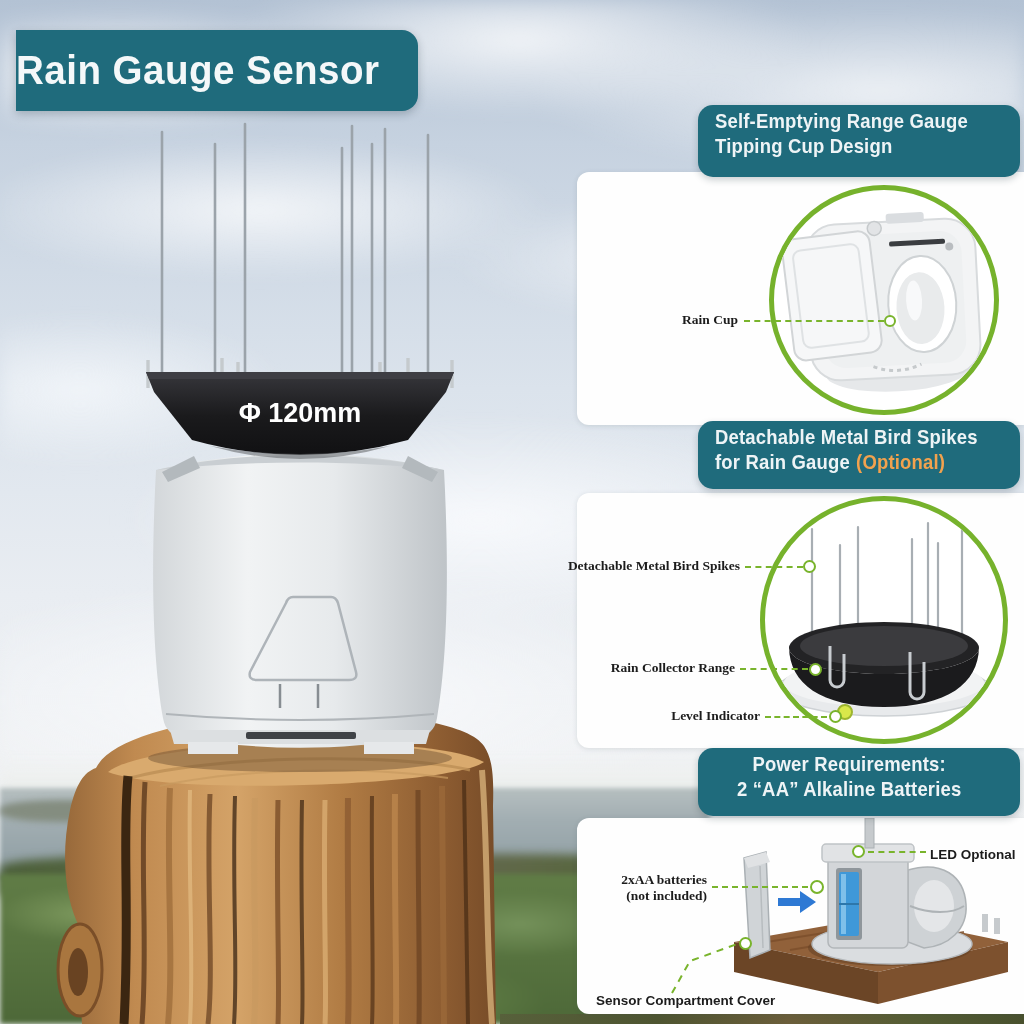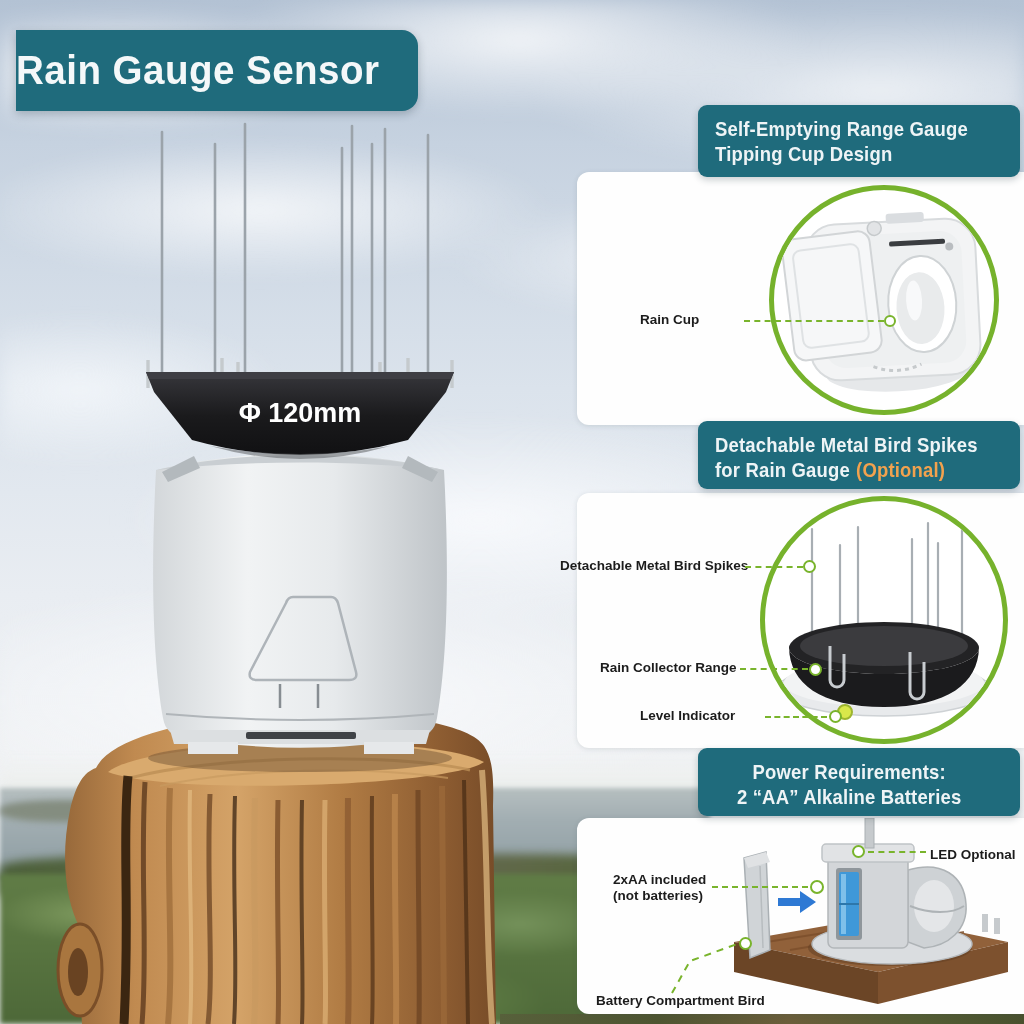--- a/index.html
+++ b/index.html
@@ -39,31 +39,31 @@
       radial-gradient(ellipse 170px 60px at 180px 120px, #5c7a43, transparent 70%),
       radial-gradient(ellipse 180px 60px at 420px 130px, #668549, transparent 70%),
       linear-gradient(180deg,#607c46 0%,#587440 50%,#4d6838 100%);}
   .bottom-strip{position:absolute;left:500px;top:1014px;width:524px;height:10px;z-index:4;
     background:linear-gradient(90deg,#57603b,#4e5531 30%,#6b5e3a 55%,#545d34 80%,#49512e);}
   
   .banner{position:absolute;left:0;top:30px;width:402px;height:81px;z-index:30;
     background:#1f6b7c;border-radius:0 16px 16px 0;box-shadow:0 3px 8px rgba(20,40,50,.25);
     color:#f4f8f9;font-weight:bold;font-size:41px;line-height:80px;margin-left:16px;}
   .banner-text{display:inline-block;transform:scaleX(.94);transform-origin:0 50%;white-space:nowrap;letter-spacing:.5px;}
-  .hdr{position:absolute;left:698px;width:322px;z-index:30;background:#1f6b7c;border-radius:9px;
-    color:#eef4f6;font-weight:bold;font-size:21px;line-height:25px;padding:11px 0 0 17px;
+  .hdr{position:absolute;left:698px;width:322px;z-index:30;background:#1f6b7c;border-radius:15px;
+    color:#eef4f6;font-weight:bold;font-size:21px;line-height:25px;padding:3px 0 0 17px;
     box-shadow:0 3px 7px rgba(20,40,50,.22);}
   .hdr-line{display:block;transform:scaleX(.88);transform-origin:0 50%;white-space:nowrap;letter-spacing:.2px;}
   .opt{color:#f2a24e;margin-left:7px;}
   .panel{position:absolute;left:577px;width:447px;z-index:20;background:#fefefe;
     border-radius:12px 0 0 12px;box-shadow:0 1px 5px rgba(60,80,90,.15);}
   .circle-badge{position:absolute;z-index:25;border:5px solid #76b22c;border-radius:50%;background:#fff;overflow:hidden;}
   
   .co-label{position:absolute;z-index:40;font-size:13.5px;font-weight:bold;color:#1c1c1c;line-height:16px;white-space:nowrap;}
-  .ra{}
+  .ra{text-align:right;font-family:Liberation Serif, serif;}
   .dash{position:absolute;z-index:40;height:0;border-top:2px dashed #79b42c;}
   .pt{position:absolute;z-index:41;background:#fff;border:2.5px solid #79b42c;border-radius:50%;}
   .detail-svg{position:absolute;z-index:25;}
   .callout-svg{position:absolute;z-index:40;}
 </style>
 </head>
 <body>
 
 <div class="stage">
 
@@ -277,25 +277,25 @@
 
   <div class="co-label ra" style="left:640px;top:708px;width:120px;">Level Indicator</div>
   <div class="dash" style="left:765px;top:716px;width:62px;"></div>
   <div class="pt" style="left:829px;top:710px;width:13px;height:13px;"></div>
 
   <div class="pt" style="left:852px;top:845px;width:13px;height:13px;"></div>
   <div class="dash" style="left:868px;top:851px;width:58px;"></div>
   <div class="co-label" style="left:930px;top:847px;">LED Optional</div>
 
   <div class="co-label ra" style="left:613px;top:872px;width:94px;">
-    <div>2xAA included</div>
-    <div>(not batteries)</div>
+    <div>2xAA batteries</div>
+    <div>(not included)</div>
   </div>
   <div class="dash" style="left:712px;top:886px;width:96px;"></div>
   <div class="pt" style="left:810px;top:880px;width:14px;height:14px;"></div>
 
   <svg class="callout-svg" style="left:640px;top:935px;" width="120" height="62" viewBox="0 0 120 62">
     <polyline points="32,58 50,26 100,8" fill="none" stroke="#79b42c" stroke-width="2" stroke-dasharray="7 6"></polyline>
   </svg>
   <div class="pt" style="left:739px;top:937px;width:13px;height:13px;"></div>
-  <div class="co-label" style="left:596px;top:993px;">Battery Compartment Bird</div>
+  <div class="co-label" style="left:596px;top:993px;">Sensor Compartment Cover</div>
 
 </div>
 
 </body></html>

